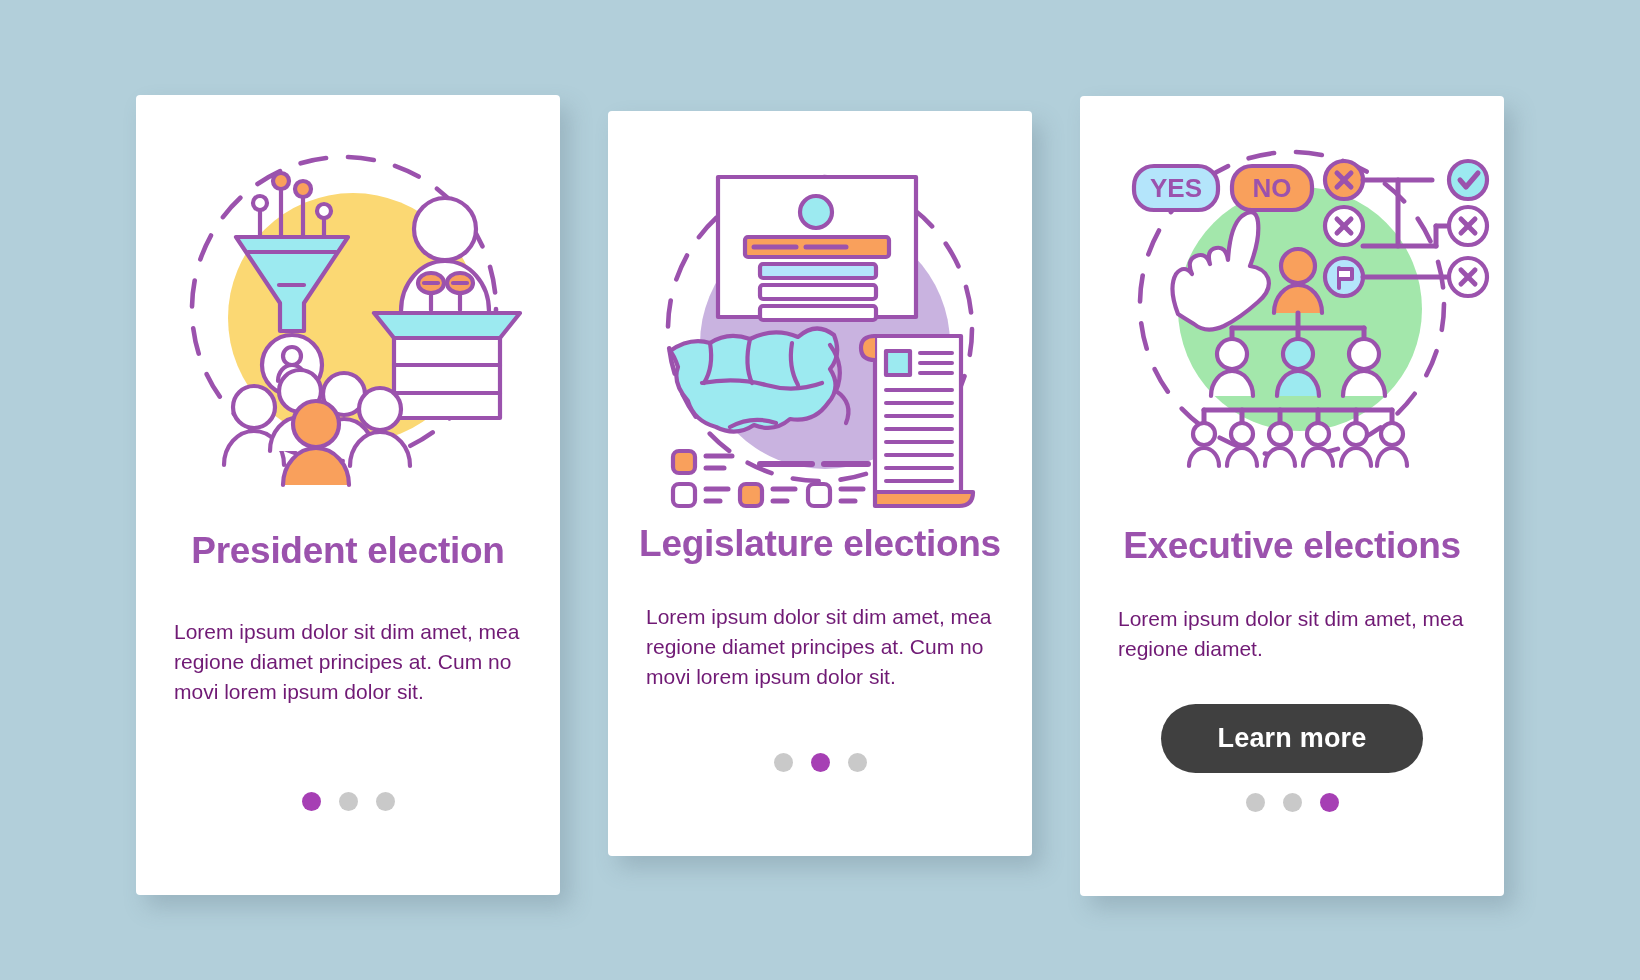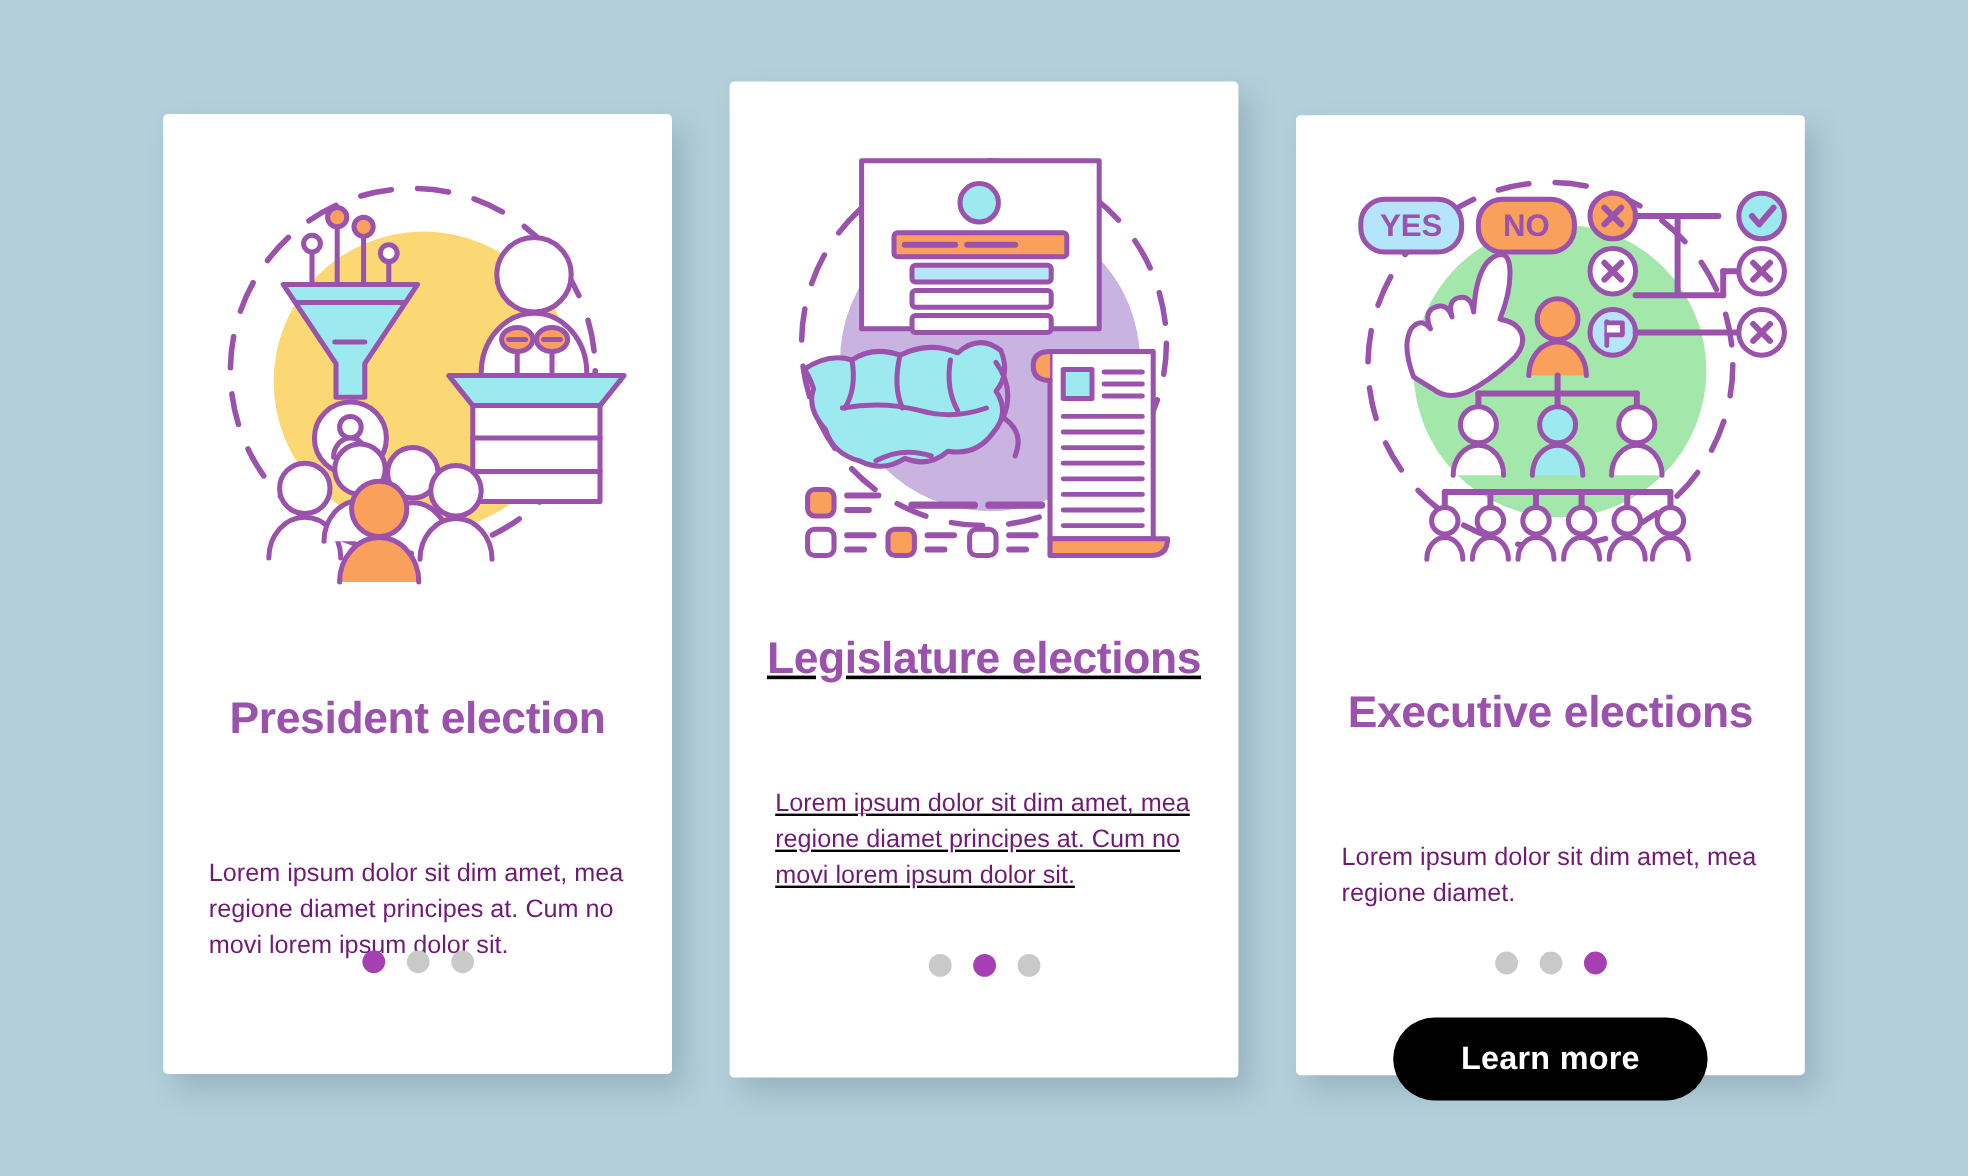--- a/index.html
+++ b/index.html
@@ -30,25 +30,24 @@
   .card {
     position: relative;
     width: 424px;
     background: #ffffff;
     border-radius: 4px;
     box-shadow: 10px 12px 22px rgba(90,110,125,0.28);
     display: flex;
     flex-direction: column;
     align-items: center;
     padding-top: 18px;
-    gap: 48px;
   }
 
   .card--1 { height: 800px; margin-top: 10px; }
-  .card--2 { height: 830px; margin-top: -14px; text-decoration: underline; }
+  .card--2 { height: 745px; margin-top: -14px; }
   .card--3 { height: 800px; margin-top: 12px; }
 
   
   .illus {
     width: 400px;
     height: 380px;
     position: relative;
     flex: none;
   }
   .illus svg { display: block; width: 100%; height: 100%; }
@@ -73,21 +72,21 @@
     line-height: 1.42;
     padding: 0 38px;
   }
   .card--1 .card-body { margin-top: 46px; }
   .card--2 .card-body { margin-top: 38px; }
   .card--3 .card-body { margin-top: 38px; }
 
   
   .cta {
     margin-top: 40px;
-    background: #000000;
+    background: #404040;
     color: #ffffff;
     border: none;
     border-radius: 40px;
     font-size: 27px;
     font-weight: bold;
     font-family: "Liberation Sans", sans-serif;
     padding: 19px 56px;
     cursor: pointer;
     letter-spacing: 0.2px;
   }

